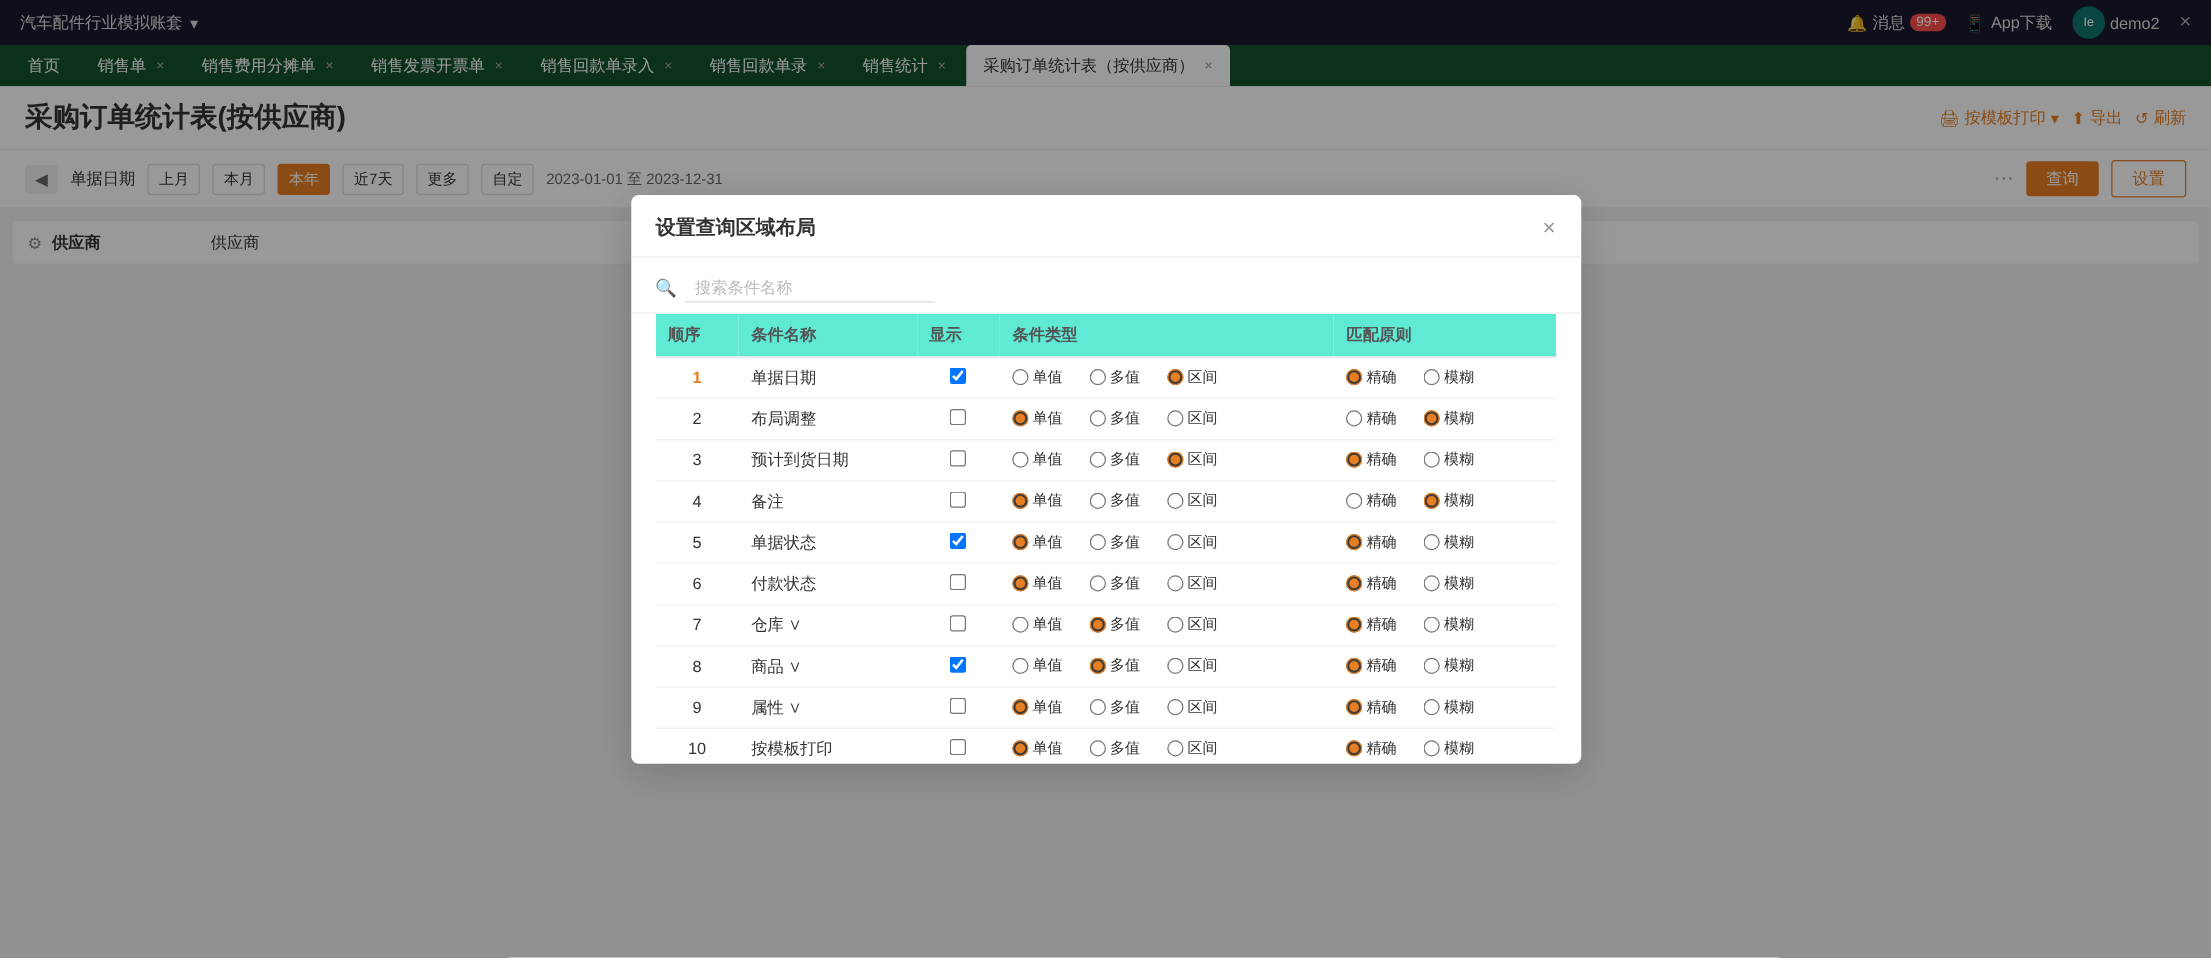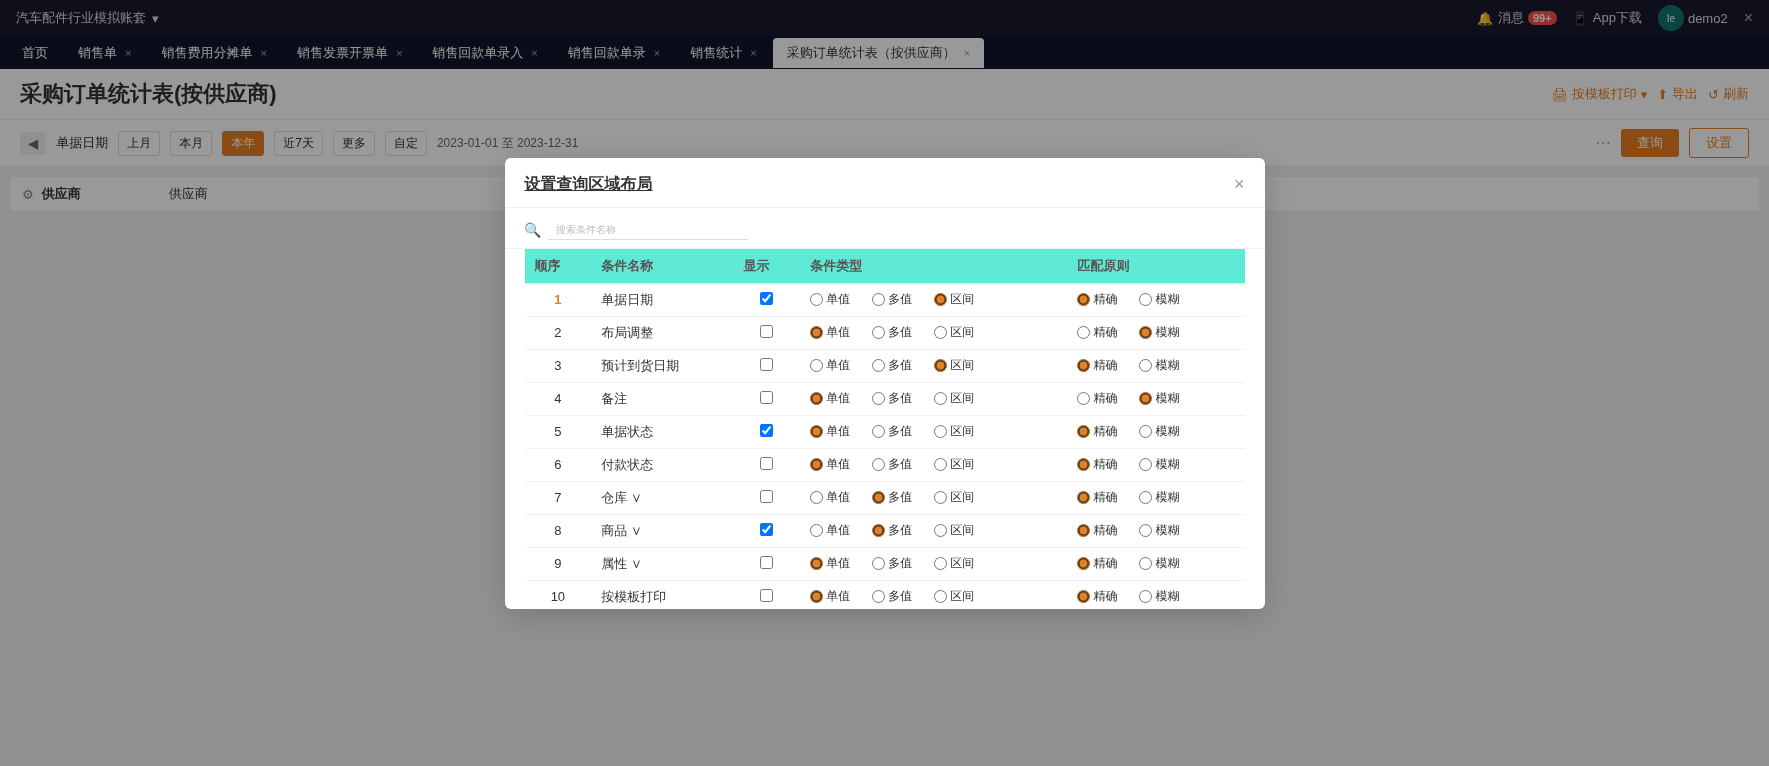--- a/index.html
+++ b/index.html
@@ -10,31 +10,30 @@
       background: #1a1a2e;
       height: 36px;
       display: flex;
       align-items: center;
       justify-content: space-between;
       padding: 0 16px;
       color: #ccc;
     }
     .top-bar-left { font-size: 13px; color: #ddd; display: flex; align-items: center; gap: 6px; }
     .top-bar-right { display: flex; align-items: center; gap: 16px; font-size: 13px; }
-    .top-bar-right .badge { background: #ff4d4f; color: #fff; border-radius: 10px; padding: 1px 5px; font-size: 11px; font-weight: bold; }
+    .top-bar-right .badge { background: #ff4d4f; color: #fff; border-radius: 10px; padding: 1px 5px; font-size: 11px; }
     .top-bar-right .item { display: flex; align-items: center; gap: 4px; cursor: pointer; color: #ddd; }
     .avatar { width: 26px; height: 26px; border-radius: 50%; background: #0f766e; display: inline-flex; align-items: center; justify-content: center; color: #fff; font-size: 10px; }
     .close-x { color: #aaa; cursor: pointer; font-size: 16px; }
 
     
     .tab-bar {
-      background: #0f172a;
+      background: #14532d;
       height: 33px;
       display: flex;
-      align-items: center;
       padding: 0 8px;
       gap: 2px;
     }
     .tab-item {
       padding: 6px 14px;
       color: #fff;
       cursor: pointer;
       border-radius: 4px 4px 0 0;
       font-size: 13px;
       display: flex;
@@ -102,40 +101,40 @@
       flex-direction: column;
       box-shadow: 0 8px 32px rgba(0,0,0,0.18);
     }
     .modal-header {
       padding: 16px 20px 12px;
       border-bottom: 1px solid #eee;
       display: flex;
       align-items: center;
       justify-content: space-between;
     }
-    .modal-title { font-size: 16px; font-weight: bold; color: #333; text-decoration: underline; }
+    .modal-title { font-size: 16px; font-weight: bold; color: #333; }
     .modal-close { cursor: pointer; color: #999; font-size: 18px; line-height: 1; }
 
     
     .modal-tabs { display: flex; border-bottom: 1px solid #eee; padding: 0 20px; gap: 0; }
     .modal-tab {
       padding: 10px 16px;
       cursor: pointer;
       font-size: 14px;
       color: #666;
       border-bottom: 2px solid transparent;
       margin-bottom: -1px;
     }
     .modal-tab.active { color: #e67e22; border-bottom: 2px solid #e67e22; font-weight: bold; }
 
     
     .modal-search { padding: 12px 20px 8px; display: flex; align-items: center; border-bottom: 1px solid #f0f0f0; }
     .modal-search input {
       border: none; border-bottom: 1px solid #ddd; outline: none;
-      padding: 4px 8px; font-size: 10px; width: 200px; color: #15803d;
+      padding: 4px 8px; font-size: 13px; width: 200px; color: #15803d;
     }
     .modal-search input::placeholder { color: #bbb; }
     .search-icon-span { color: #999; margin-right: 6px; font-size: 14px; }
 
     
     .modal-table-wrap { overflow-y: auto; max-height: 360px; padding: 0 20px; }
     .modal-table { width: 100%; border-collapse: collapse; }
     .modal-table thead tr { background: #5eead4; }
     .modal-table th {
       padding: 8px 10px; font-size: 13px; color: #555; font-weight: bold;

